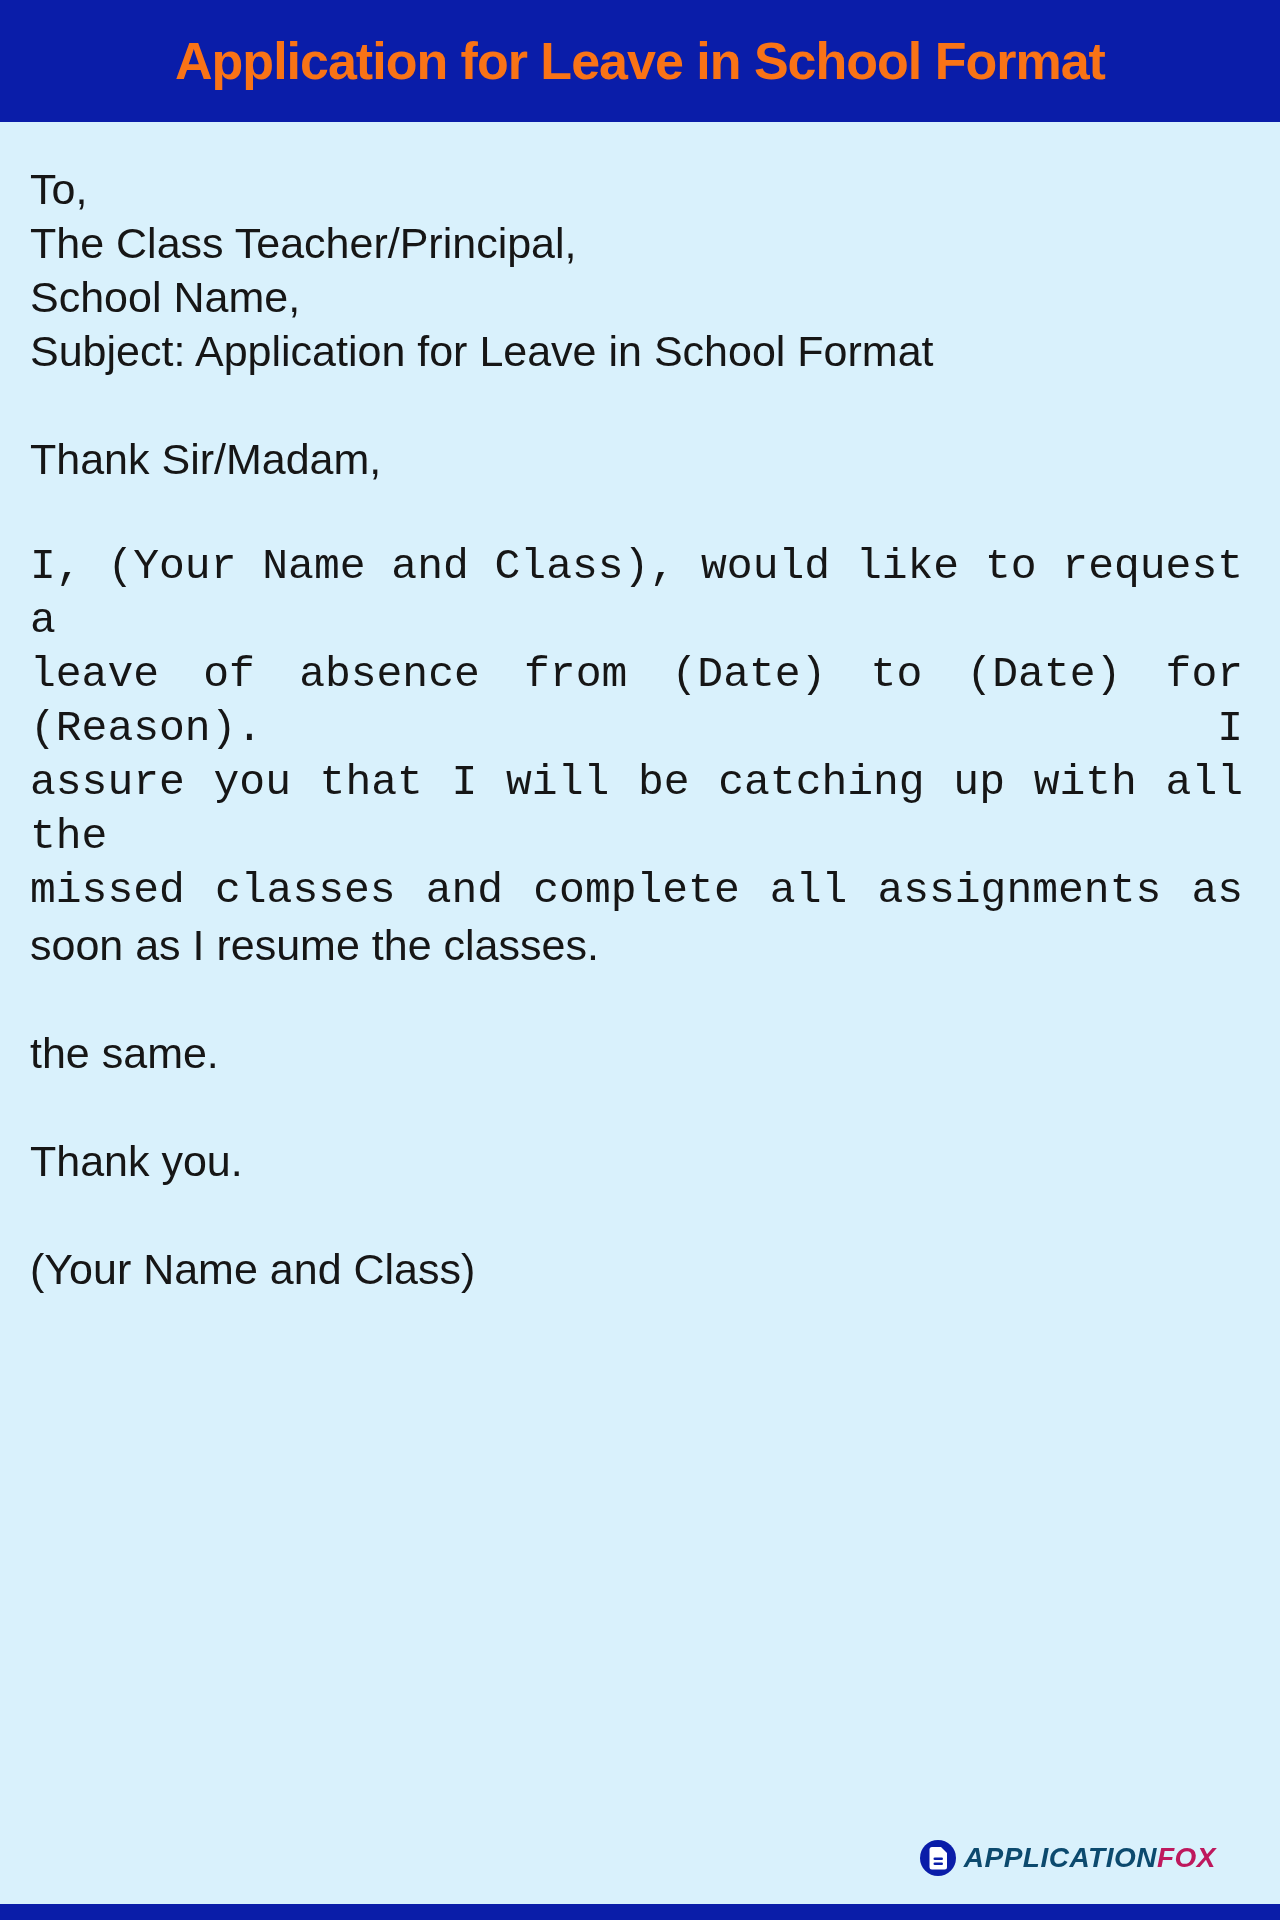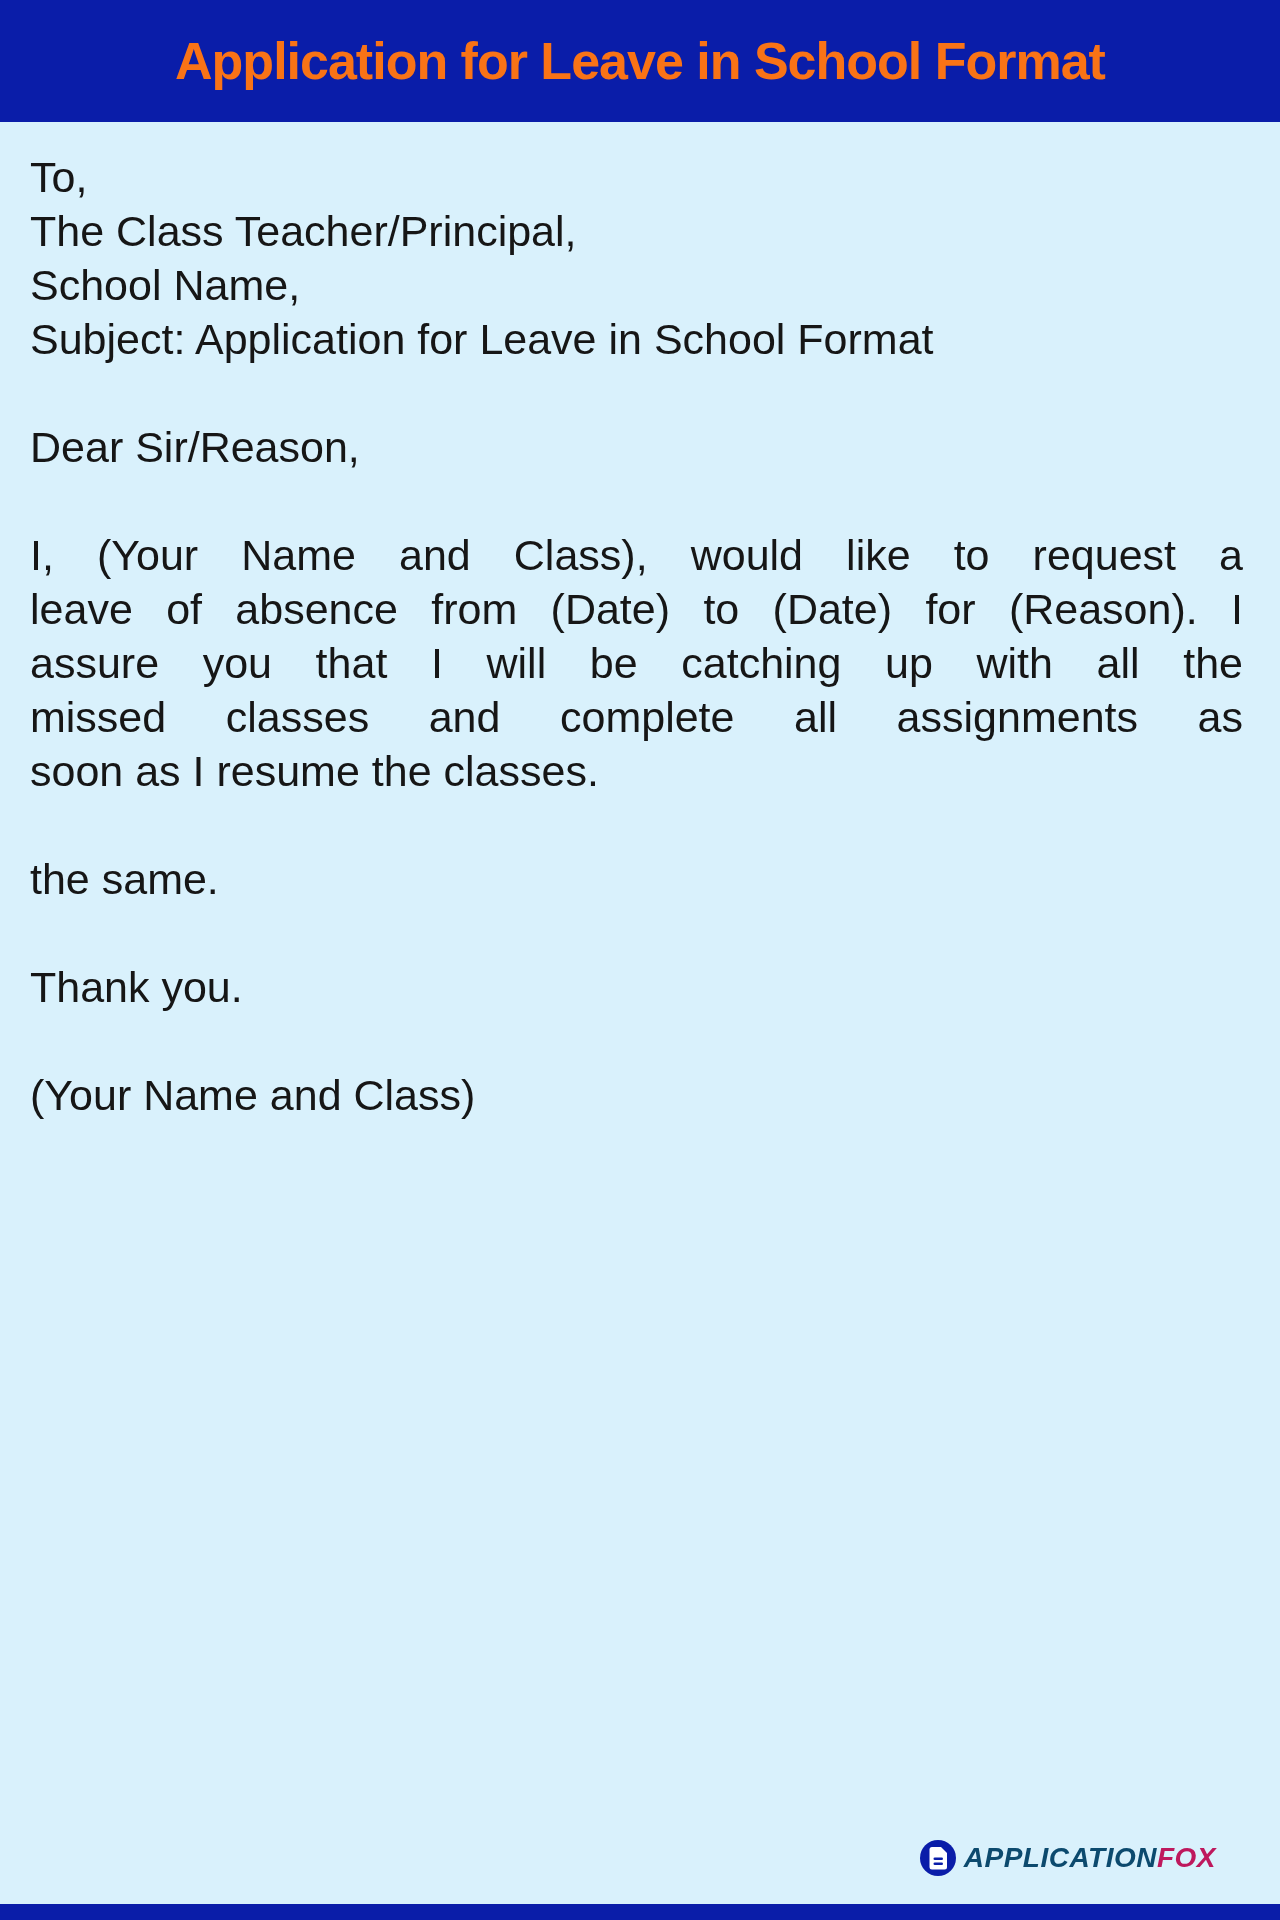--- a/index.html
+++ b/index.html
@@ -21,30 +21,31 @@
     display: flex; align-items: center; justify-content: center;
   }
   .page-title {
     color: #f97316;
     font-size: 52px;
     font-weight: bold;
     letter-spacing: -1px;
     white-space: nowrap;
   }
   .content {
-    padding: 28px 37px 0 30px;
+    padding: 40px 37px 0 30px;
     font-size: 43px;
     line-height: 54px;
     color: #161616;
   }
   .block { margin: 0 0 54px 0; }
   .line { min-height: 54px; }
   .just {
     text-align: justify;
     text-align-last: justify;
+    font-family: Liberation Mono, monospace;
   }
   .brand-logo {
     position: absolute;
     right: 64px; bottom: 44px;
     display: flex; align-items: center; gap: 8px;
   }
   .brand-icon { width: 36px; height: 36px; display: block; }
   .brand-text {
     font-size: 28px;
     font-weight: bold;
@@ -73,21 +74,21 @@
   <div class="content">
 
     <div class="block">
       <div class="line">To,</div>
       <div class="line">The Class Teacher/Principal,</div>
       <div class="line">School Name,</div>
       <div class="line">Subject: Application for Leave in School Format</div>
     </div>
 
     <div class="block">
-      <div class="line">Dear Sir/Reason,</div>
+      <div class="line">Thank Sir/Madam,</div>
     </div>
 
     <div class="block">
       <div class="line just">I, (Your Name and Class), would like to request a</div>
       <div class="line just">leave of absence from (Date) to (Date) for (Reason). I</div>
       <div class="line just">assure you that I will be catching up with all the</div>
       <div class="line just">missed classes and complete all assignments as</div>
       <div class="line">soon as I resume the classes.</div>
     </div>
 

